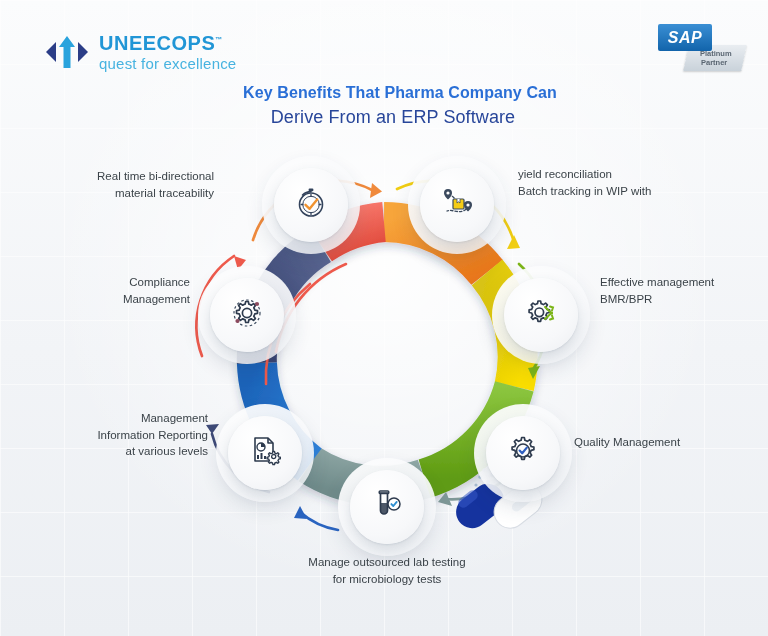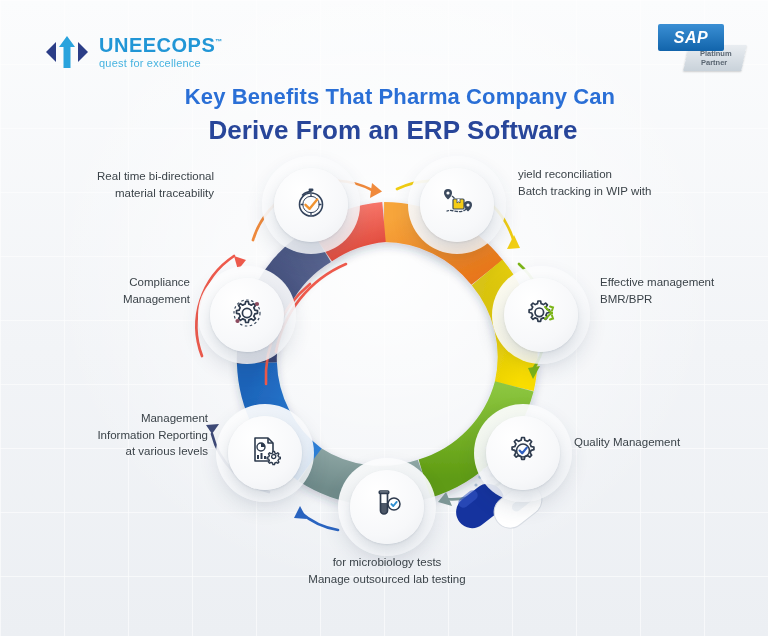--- a/index.html
+++ b/index.html
@@ -26,45 +26,45 @@
     position:absolute;inset:0;
     background:radial-gradient(ellipse at 50% 42%, rgba(255,255,255,.9) 0%, rgba(255,255,255,0) 62%);
   }
 
   
   .logo{position:absolute;left:44px;top:32px;display:flex;align-items:center;gap:9px;}
   .logo-mark{width:46px;height:40px;flex:0 0 auto;}
   .logo-text{display:flex;flex-direction:column;line-height:1;}
   .logo-name{font-size:20px;font-weight:700;letter-spacing:.5px;color:#2196d6;position:relative;}
   .logo-tm{font-size:7px;vertical-align:super;color:#2196d6;}
-  .logo-tag{font-size:11px;color:#47b3e0;margin-top:3px;letter-spacing:.2px;}
+  .logo-tag{font-size:15px;color:#47b3e0;margin-top:3px;letter-spacing:.2px;}
 
   .sap{position:absolute;right:22px;top:24px;width:88px;height:50px;}
   .sap-box{
-    width:66px;height:27px;
+    width:54px;height:27px;
     background:linear-gradient(180deg,#3a8fd4 0%,#1264ab 100%);
     border-radius:2px;display:flex;align-items:center;justify-content:center;
     position:relative;
   }
   .sap-box span{color:#fff;font-weight:700;font-size:16px;letter-spacing:.5px;font-style:italic;}
   .sap-ribbon{
     position:absolute;left:28px;top:21px;width:58px;height:26px;
     background:linear-gradient(180deg,#e9edf1 0%,#c9d2da 100%);
     transform:skewX(-12deg);
     box-shadow:0 1px 2px rgba(0,0,0,.18);
     display:flex;flex-direction:column;align-items:center;justify-content:center;
   }
   .sap-ribbon b{font-size:7.5px;color:#5a6672;font-weight:700;transform:skewX(12deg);line-height:1.25;}
 
   
   .title{
     position:absolute;left:0;right:0;top:84px;text-align:center;
   }
-  .title .l1{display:block;font-size:22px;font-weight:700;color:#2a6fd6;letter-spacing:.1px;margin-left:32px;}
-  .title .l2{display:block;font-size:26px;font-weight:700;color:#28469a;margin-top:5px;letter-spacing:.1px;padding-left:18px;}
+  .title .l1{display:block;font-size:16px;font-weight:700;color:#2a6fd6;letter-spacing:.1px;margin-left:32px;}
+  .title .l2{display:block;font-size:18px;font-weight:400;color:#28469a;margin-top:5px;letter-spacing:.1px;padding-left:18px;}
 
   
   .wheel{position:absolute;left:114px;top:134px;width:540px;height:440px;}
   .wheel svg{position:absolute;left:0;top:0;}
 
   .node{
     position:absolute;width:74px;height:74px;border-radius:50%;
     background:radial-gradient(circle at 36% 30%, #ffffff 0%, #f7f8fa 62%, #eceef1 100%);
     box-shadow:0 6px 14px rgba(40,60,90,.16), 0 1px 2px rgba(40,60,90,.10);
     display:flex;align-items:center;justify-content:center;
@@ -334,22 +334,22 @@
         <svg width="32" height="32" viewBox="0 0 32 32">
           <path d="M9.5 4 h7 v17.5 a3.5 3.5 0 0 1 -7 0 z" fill="none" stroke="#2e3b4e" stroke-width="1.7"></path>
           <rect x="8.2" y="2" width="9.6" height="2.6" rx="1.1" fill="none" stroke="#2e3b4e" stroke-width="1.5"></rect>
           <path d="M9.5 14 h7 v7.5 a3.5 3.5 0 0 1 -7 0 z" fill="#2e3b4e" opacity=".85"></path>
           <circle cx="23" cy="15" r="6" fill="#fff" stroke="#2e3b4e" stroke-width="1.5"></circle>
           <path d="M20.4 15.1 L22.3 17 L25.7 12.9" fill="none" stroke="#2f8fd0" stroke-width="1.9" stroke-linecap="round" stroke-linejoin="round"></path>
         </svg>
       </span>
     </div>
     <div class="lbl c" style="left:154px;top:420px;width:238px;">
+      <div>Manage outsourced lab testing</div>
       <div>for microbiology tests</div>
-      <div>Manage outsourced lab testing</div>
     </div>
 
     <div class="node-halo" style="left:102px;top:270px;"></div>
     <div class="node" style="left:114px;top:282px;">
       <span>
         <svg width="32" height="32" viewBox="0 0 32 32">
           <path d="M6 3 h13 l5 5 v18 h-18 z" fill="#fff" stroke="#2e3b4e" stroke-width="1.6" stroke-linejoin="round"></path>
           <path d="M19 3 v5 h5" fill="none" stroke="#2e3b4e" stroke-width="1.6" stroke-linejoin="round"></path>
           <circle cx="12" cy="12" r="4" fill="none" stroke="#2e3b4e" stroke-width="1.4"></circle>
           <path d="M12 8 v4 h4 a4 4 0 0 0 -4 -4 z" fill="#2e3b4e"></path>

